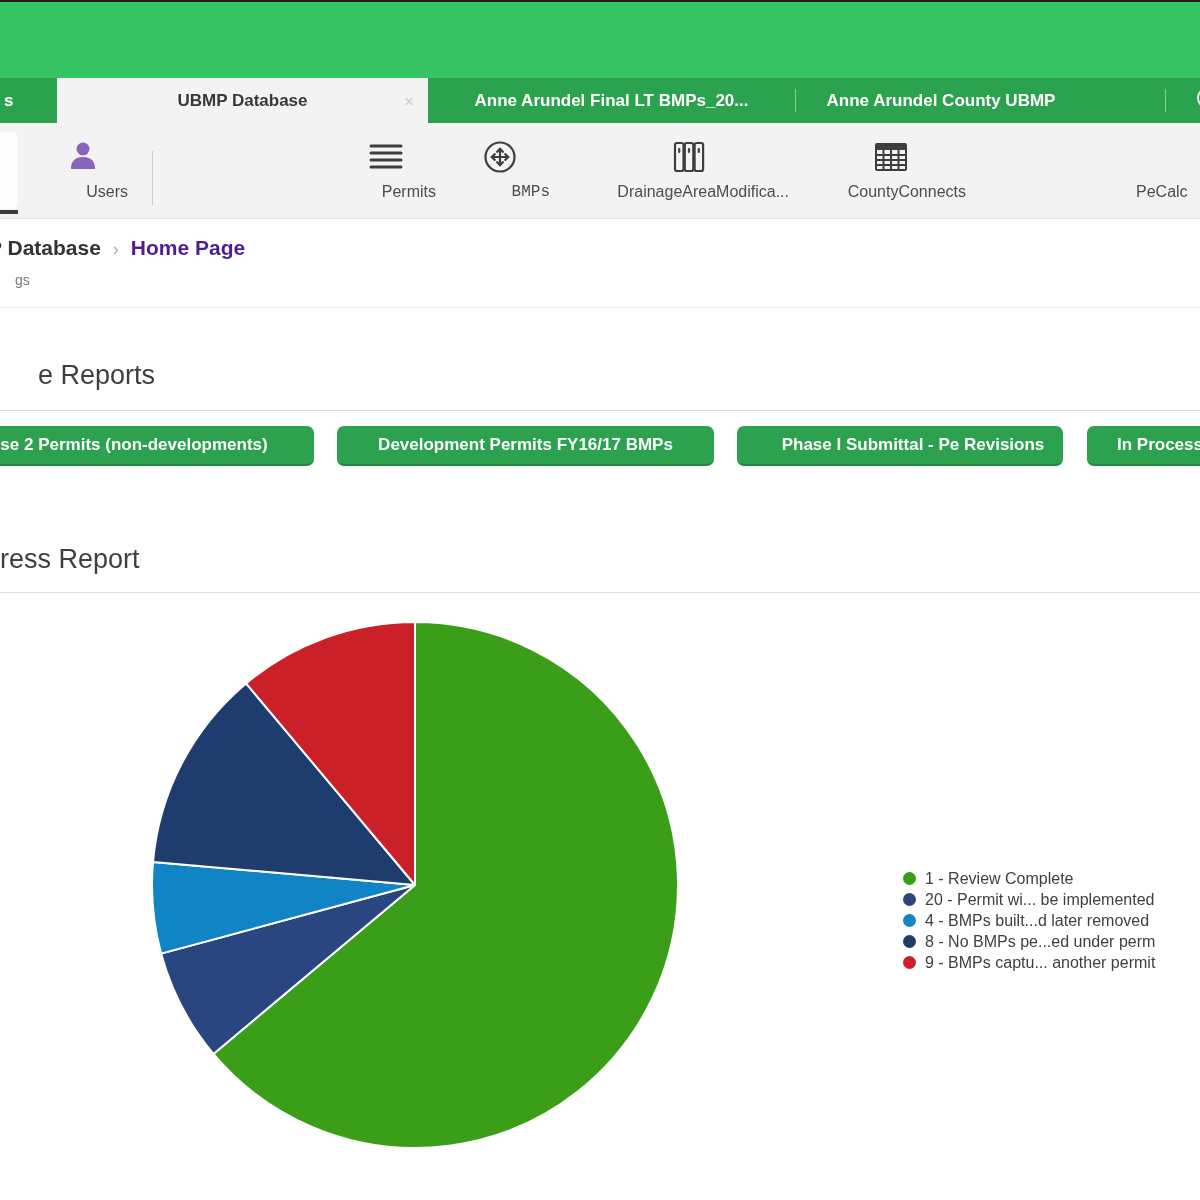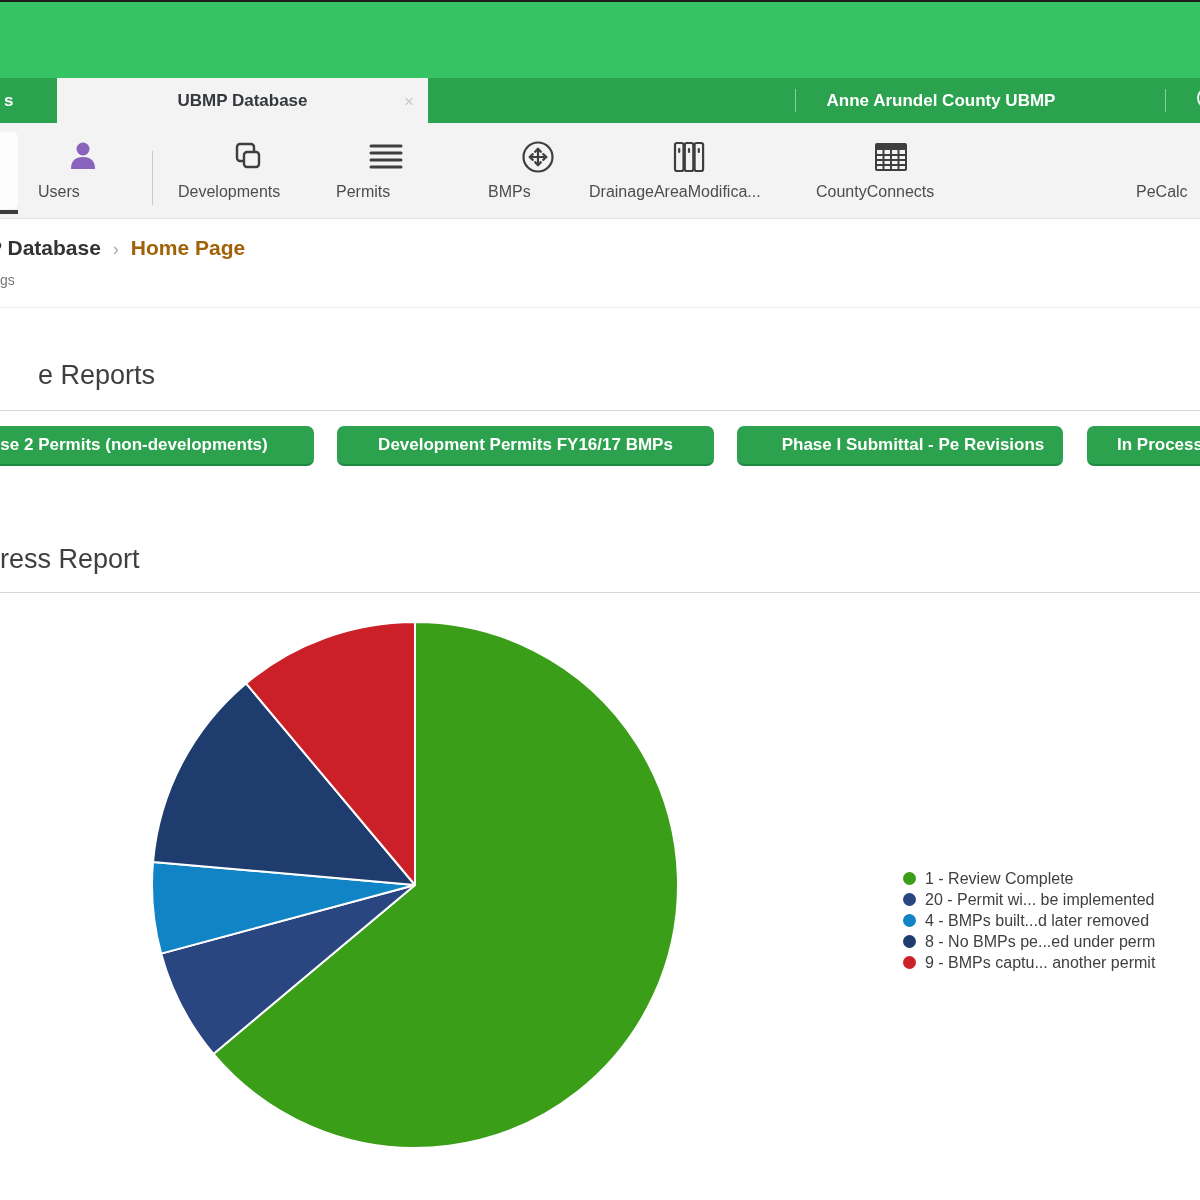--- a/index.html
+++ b/index.html
@@ -25,32 +25,32 @@
   .tab-g2{left:428px;width:367px;}
   .tab-g3{left:756px;width:370px;}
   .tabdiv{position:absolute;top:11px;width:1px;height:23px;background:rgba(255,255,255,.45);}
   .newtab{position:absolute;left:1197px;top:9px;width:22px;height:22px;border:2px solid rgba(255,255,255,.95);
        border-radius:50%;box-sizing:border-box;}
 
   
   .toolbar{left:0;top:123px;width:1200px;height:95px;background:#f3f3f3;border-bottom:1px solid #e3e3e3;box-sizing:content-box;}
   .tool-sel{position:absolute;left:-40px;top:9px;width:58px;height:77px;background:#fdfdfd;border-radius:6px;}
   .tool-underline{position:absolute;left:-40px;top:87px;width:58px;height:4px;background:#3c3c3c;}
-  .titem{position:absolute;top:12px;text-align:left;color:#4d4d4d;}
+  .titem{position:absolute;top:12px;text-align:right;color:#4d4d4d;}
   .titem .ticon{height:44px;display:flex;align-items:center;justify-content:center;}
   .titem .tlabel{font-size:16px;margin-top:4px;white-space:nowrap;}
   .tooldiv{position:absolute;left:152px;top:28px;width:1px;height:54px;background:#c9c9c9;}
   .ticon svg{stroke:#3e3e3e;fill:none;stroke-width:2.4;stroke-linecap:round;stroke-linejoin:round;}
 
   
   .breadcrumb{left:0;top:236px;display:flex;align-items:baseline;white-space:nowrap;}
   .bc-parent{font-size:21px;font-weight:700;color:#333;margin-left:-12px;}
   .bc-sep{font-size:18px;color:#ababab;margin:0 12px;}
-  .bc-current{font-size:21px;font-weight:700;color:#a16207;}
-  .bc-sub{left:0;top:272px;font-size:14px;color:#767676;}
+  .bc-current{font-size:21px;font-weight:700;color:#4c1d95;}
+  .bc-sub{left:15px;top:272px;font-size:14px;color:#767676;}
   .soft-div{left:0;top:307px;width:1200px;height:1px;background:#ececec;}
 
   
   .sec-title{left:0;font-size:27px;color:#3f3f3f;font-weight:400;white-space:nowrap;}
   .t-reports{top:360px;padding-left:38px;}
   .t-progress{top:544px;}
   .hr{left:0;width:1200px;height:1px;background:#d9d9d9;}
   .hr1{top:410px;} .hr2{top:592px;}
 
   .gbtn{position:absolute;top:426px;height:40px;background:#2ca24e;border:none;border-bottom:2px solid #218a41;
@@ -76,20 +76,23 @@
 <div class="abs app-header"></div>
 
 <div class="abs tab-bar">
   <div class="tab tab-partial">
     <span>s</span>
   </div>
   <div class="tab tab-active">
     <span>UBMP Database</span>
     <span class="close">×</span>
   </div>
+  <div class="tab tab-g2">
+    <span>Anne Arundel Final LT BMPs_20...</span>
+  </div>
   <div class="tab tab-g3">
     <span>Anne Arundel County UBMP</span>
   </div>
   <div class="tabdiv" style="left:795px;"></div>
   <div class="tabdiv" style="left:1165px;"></div>
   <div class="newtab"></div>
 </div>
 
 <div class="abs toolbar">
   <div class="tool-sel"></div>
@@ -99,43 +102,34 @@
   <div class="titem" style="left:38px;width:90px;">
     <div class="ticon">
       <svg width="38" height="38" viewBox="0 0 38 38">
         <circle cx="19" cy="11" r="6.5" fill="#8a63bd" stroke="none"></circle>
         <path d="M7 31 q0 -12 12 -12 q12 0 12 12 z" fill="#8a63bd" stroke="none"></path>
       </svg>
     </div>
     <div class="tlabel">Users</div>
   </div>
 
-  <div class="titem" style="left:178px;width:140px;">
-    <div class="ticon">
-      <svg width="38" height="38" viewBox="0 0 38 38">
-        <rect x="8" y="6" width="17" height="17" rx="3"></rect>
-        <rect x="15" y="14" width="15" height="15" rx="3" fill="#f3f3f3"></rect>
-      </svg>
-    </div>
-    <div class="tlabel">Developments</div>
-  </div>
 
   <div class="titem" style="left:336px;width:100px;">
     <div class="ticon">
       <svg width="38" height="38" viewBox="0 0 38 38" style="stroke-width:3;">
         <line x1="4" y1="8" x2="34" y2="8"></line>
         <line x1="4" y1="15" x2="34" y2="15"></line>
         <line x1="4" y1="22" x2="34" y2="22"></line>
         <line x1="4" y1="29" x2="34" y2="29"></line>
       </svg>
     </div>
     <div class="tlabel">Permits</div>
   </div>
 
-  <div class="titem" style="left:488px;width:100px;">
+  <div class="titem" style="left:450px;width:100px;font-family:Liberation Mono, monospace;">
     <div class="ticon">
       <svg width="38" height="38" viewBox="0 0 38 38" style="stroke-width:2.2;">
         <circle cx="19" cy="19" r="14.5"></circle>
         <line x1="19" y1="13" x2="19" y2="25"></line>
         <line x1="13" y1="19" x2="25" y2="19"></line>
         <path d="M16.2 13.8 L19 10.6 L21.8 13.8"></path>
         <path d="M16.2 24.2 L19 27.4 L21.8 24.2"></path>
         <path d="M13.8 16.2 L10.6 19 L13.8 21.8"></path>
         <path d="M24.2 16.2 L27.4 19 L24.2 21.8"></path>
       </svg>

